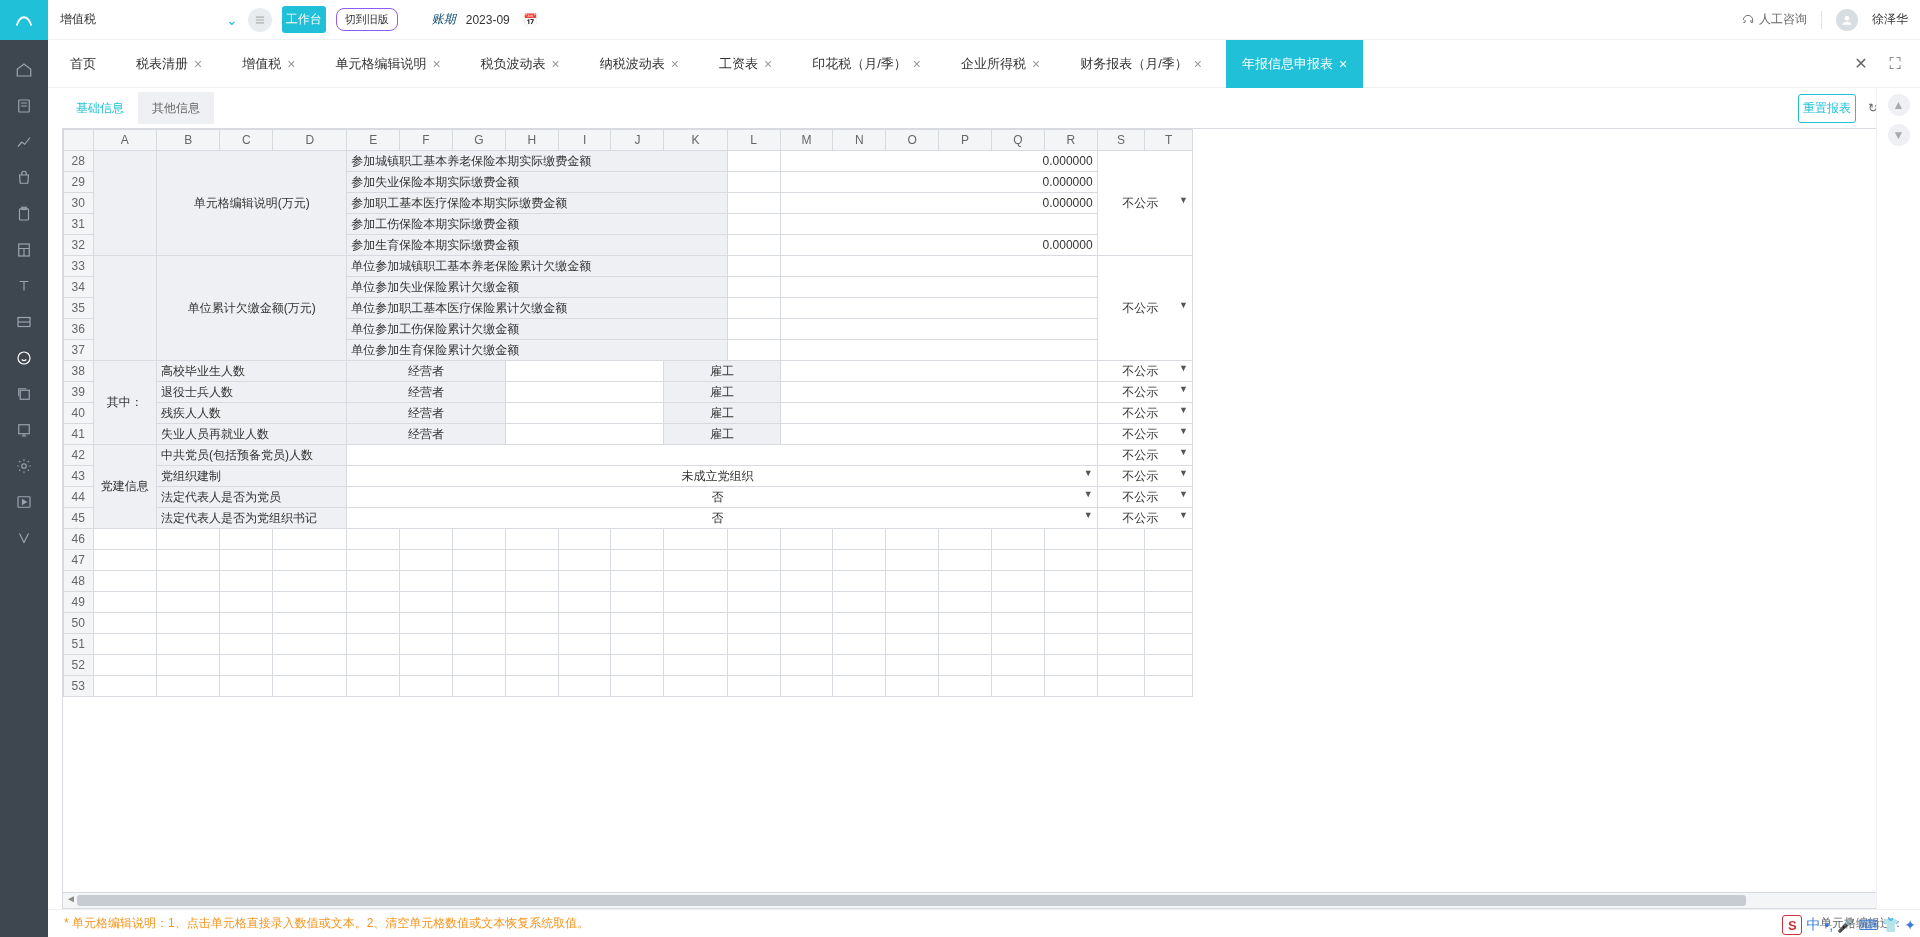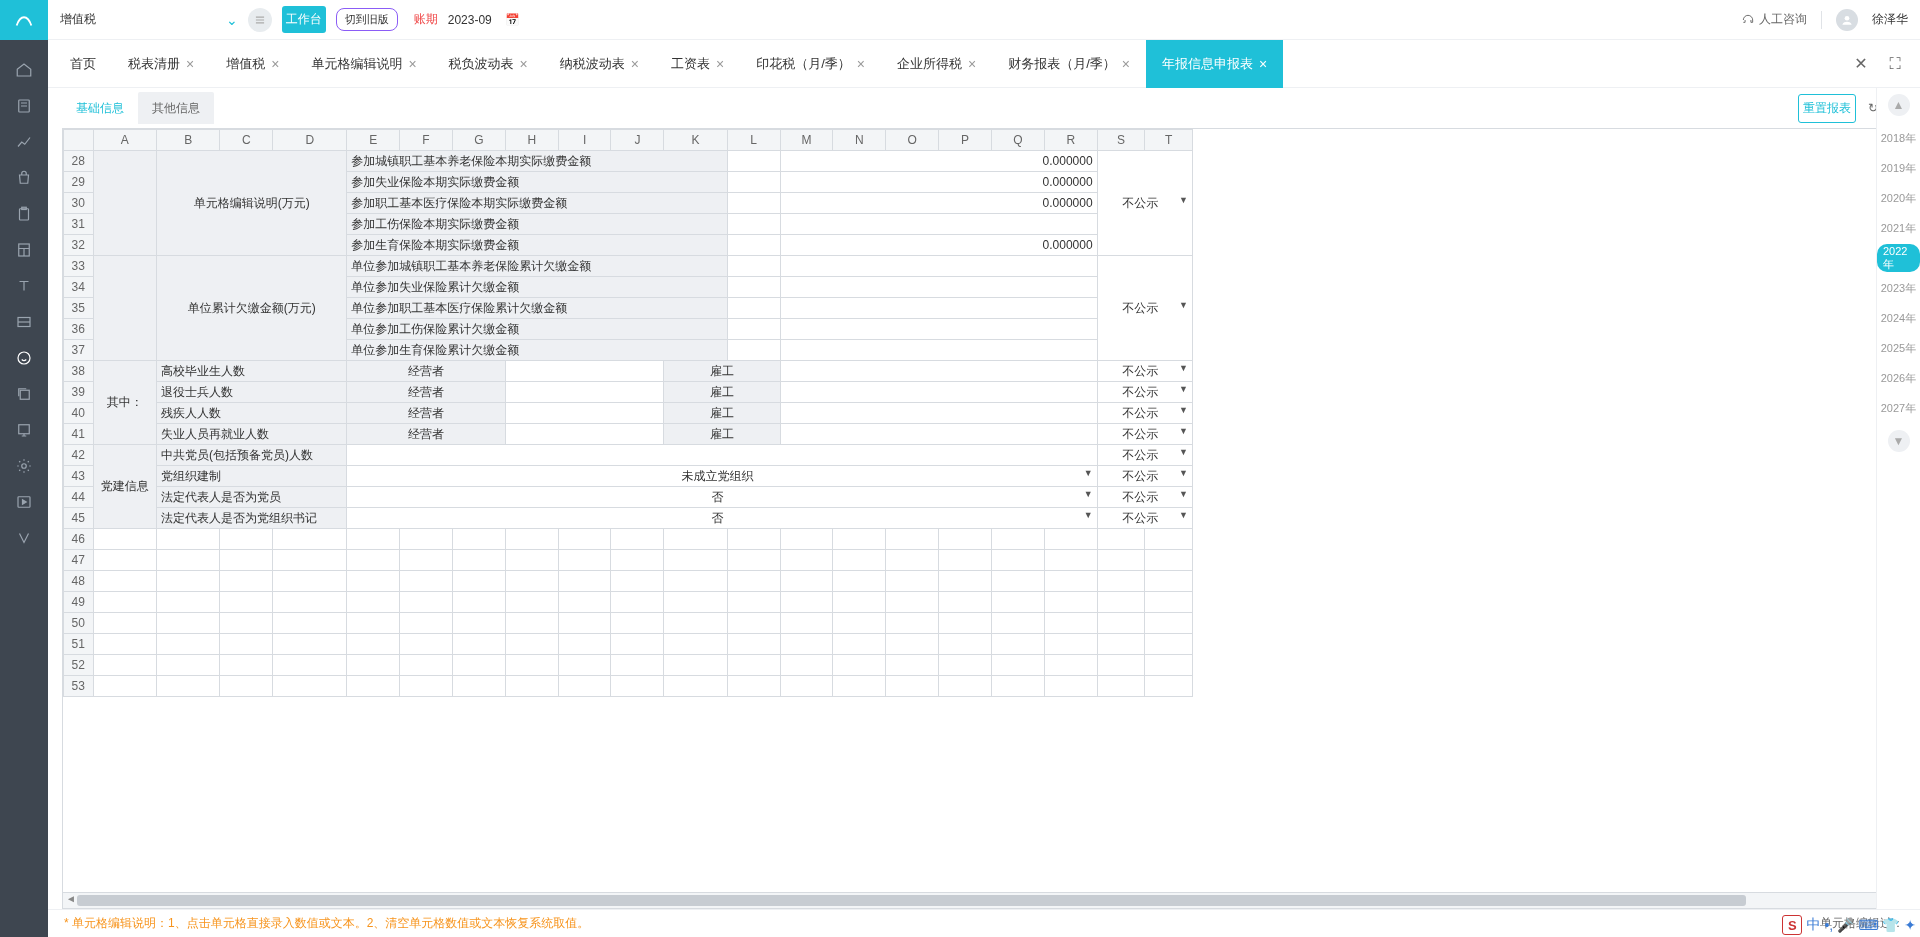--- a/index.html
+++ b/index.html
@@ -12,27 +12,27 @@
 .sidebar .nav .item { height:36px; display:flex; align-items:center; justify-content:center; color:#9aa4af; cursor:pointer;}
 .sidebar .nav .item.active { color:#fff; }
 .sidebar .nav .item svg { width:18px; height:18px; }
 .main { flex:1; display:flex; flex-direction:column; background:#f5f7fa; }
 .topbar { height:40px; background:#fff; display:flex; align-items:center; padding:0 12px; border-bottom:1px solid #eef0f3; gap:10px;}
 .topbar .select { display:flex; align-items:center; gap:130px; color:#333; cursor:pointer;}
 .topbar .chev { color:#1fc0d8; font-size:14px; }
 .topbar .icbtn { width:24px;height:24px;border-radius:12px;background:#e8ecef;display:flex;align-items:center;justify-content:center;color:#aaa;}
 .topbar .btn-primary { background:#1fc0d8; color:#fff; padding:5px 4px; border-radius:3px; cursor:pointer; font-size:12px;}
 .topbar .btn-outline { border:1px solid #8b5cf6; padding:3px 8px; border-radius:8px; cursor:pointer; font-size:11px; color:#333;}
-.topbar .label { color:#ef4444; margin-left:6px;}
+.topbar .label { color:#0c4a6e; margin-left:24px;font-style:italic;}
 .topbar .date { color:#333;}
 .topbar .date-icon { color:#1fc0d8; margin-left:4px;}
 .topbar .right { margin-left:auto; display:flex; align-items:center; gap:14px;}
 .topbar .right .link { display:flex; align-items:center; gap:4px; color:#666; cursor:pointer;}
 .avatar { width:22px;height:22px;border-radius:11px;background:#d8dde2;display:flex;align-items:center;justify-content:center;color:#fff;}
-.tabsbar { height:48px; background:#fff; display:flex; align-items:center; padding:0 6px; border-bottom:1px solid #eef0f3; gap:0; position:relative;}
+.tabsbar { height:48px; background:#fff; display:flex; align-items:center; padding:0 6px; border-bottom:1px solid #eef0f3; gap:8px; position:relative;}
 .tabsbar .tab { padding:0 16px; height:48px; display:flex; align-items:center; gap:6px; cursor:pointer; color:#333; font-size:13px;}
 .tabsbar .tab .close { color:#999; font-size:14px; }
 .tabsbar .tab.active { background:#1fc0d8; color:#fff;}
 .tabsbar .tab.active .close { color:#fff; }
 .tabsbar .ops { margin-left:auto; display:flex; align-items:center; gap:12px; padding-right:8px;}
 .tabsbar .op { width:22px;height:22px;display:flex;align-items:center;justify-content:center;color:#666;cursor:pointer; font-size:16px;}
 .content { flex:1; background:#fff; margin:0; display:flex; flex-direction:column; position:relative; }
 .subbar { height:40px; display:flex; align-items:center; padding:0 14px; gap:0;}
 .subtab { padding:0 14px; height:32px; display:flex; align-items:center; background:#eef0f3; color:#666; cursor:pointer; border-radius:2px 2px 0 0;}
 .subtab.active { background:transparent; color:#1fc0d8;text-align:right;}
@@ -615,32 +615,20 @@
       <div class="footer">
         <span class="note">* 单元格编辑说明：1、点击单元格直接录入数值或文本。2、清空单元格数值或文本恢复系统取值。</span>
         <span class="right">单元格编辑过：</span>
       </div>
     </div>
   </div>
 </div>
 
 <div class="year-rail">
   <div class="circ">▲</div>
-  <div id="years" style="display:flex;flex-direction:column;align-items:center;gap:2px;margin-top:6px;">
-      <div class="yr">2018年</div>
-      <div class="yr">2019年</div>
-      <div class="yr">2020年</div>
-      <div class="yr">2021年</div>
-      <div class="yr active">2022年</div>
-      <div class="yr">2023年</div>
-      <div class="yr">2024年</div>
-      <div class="yr">2025年</div>
-      <div class="yr">2026年</div>
-      <div class="yr">2027年</div>
-    </div>
   <div class="circ" style="margin-top:6px;">▼</div>
 </div>
 
 <div class="ime-bar">
   <div class="sq">S</div>
   <span class="ic">中</span>
   <span class="ic">•,</span>
   <span class="ic">🎤</span>
   <span class="ic">⌨</span>
   <span class="ic">👕</span>

